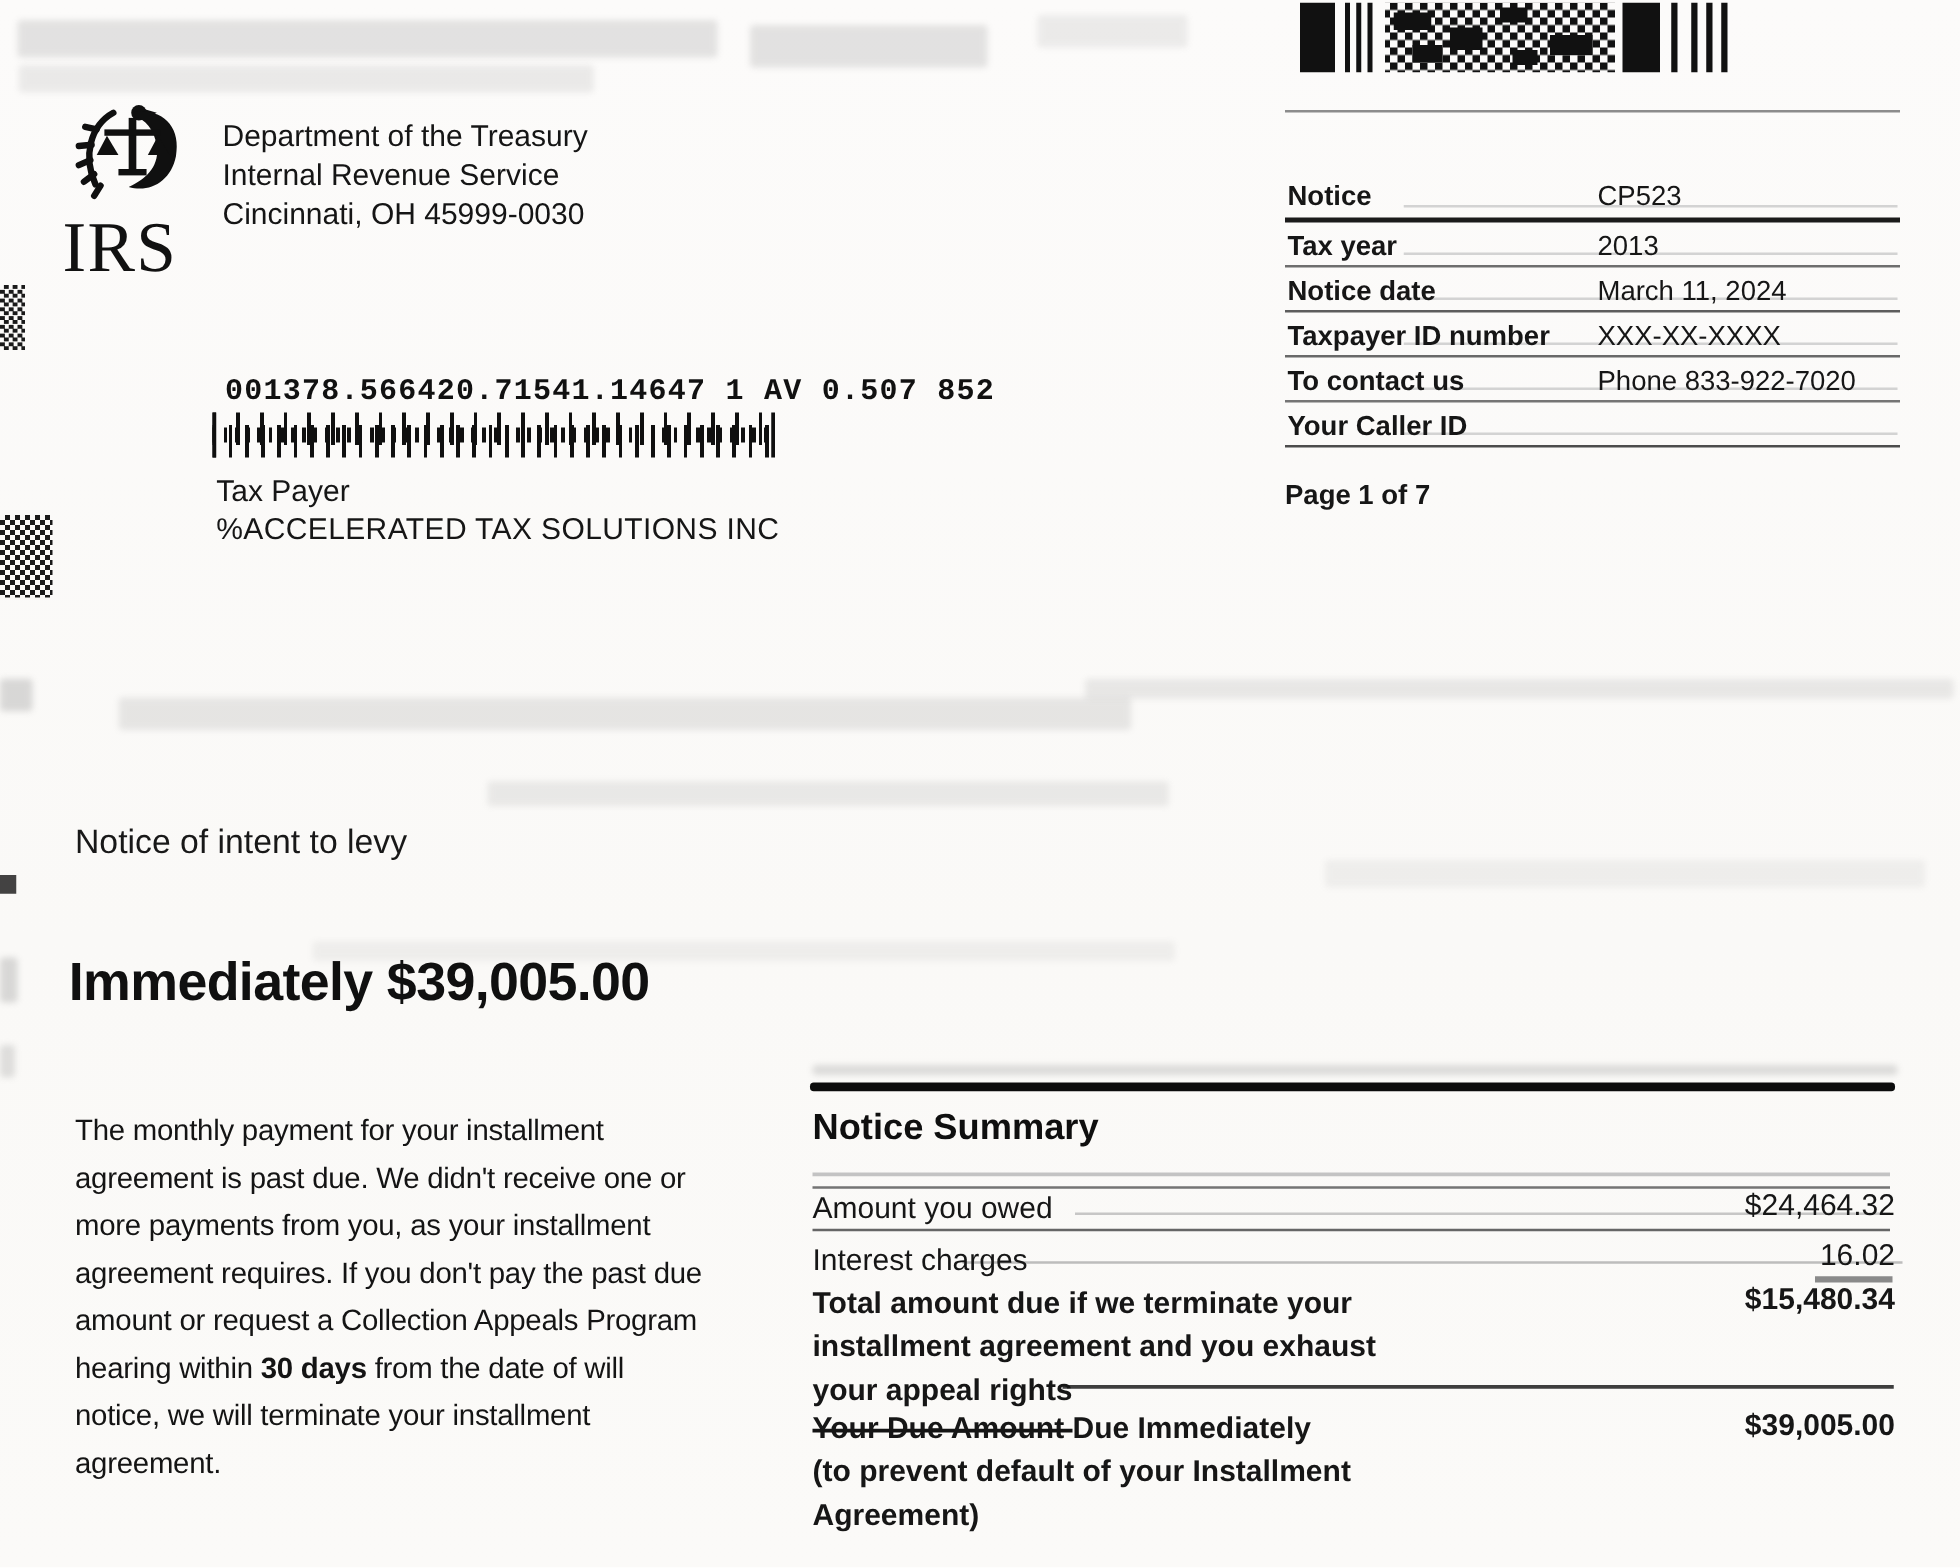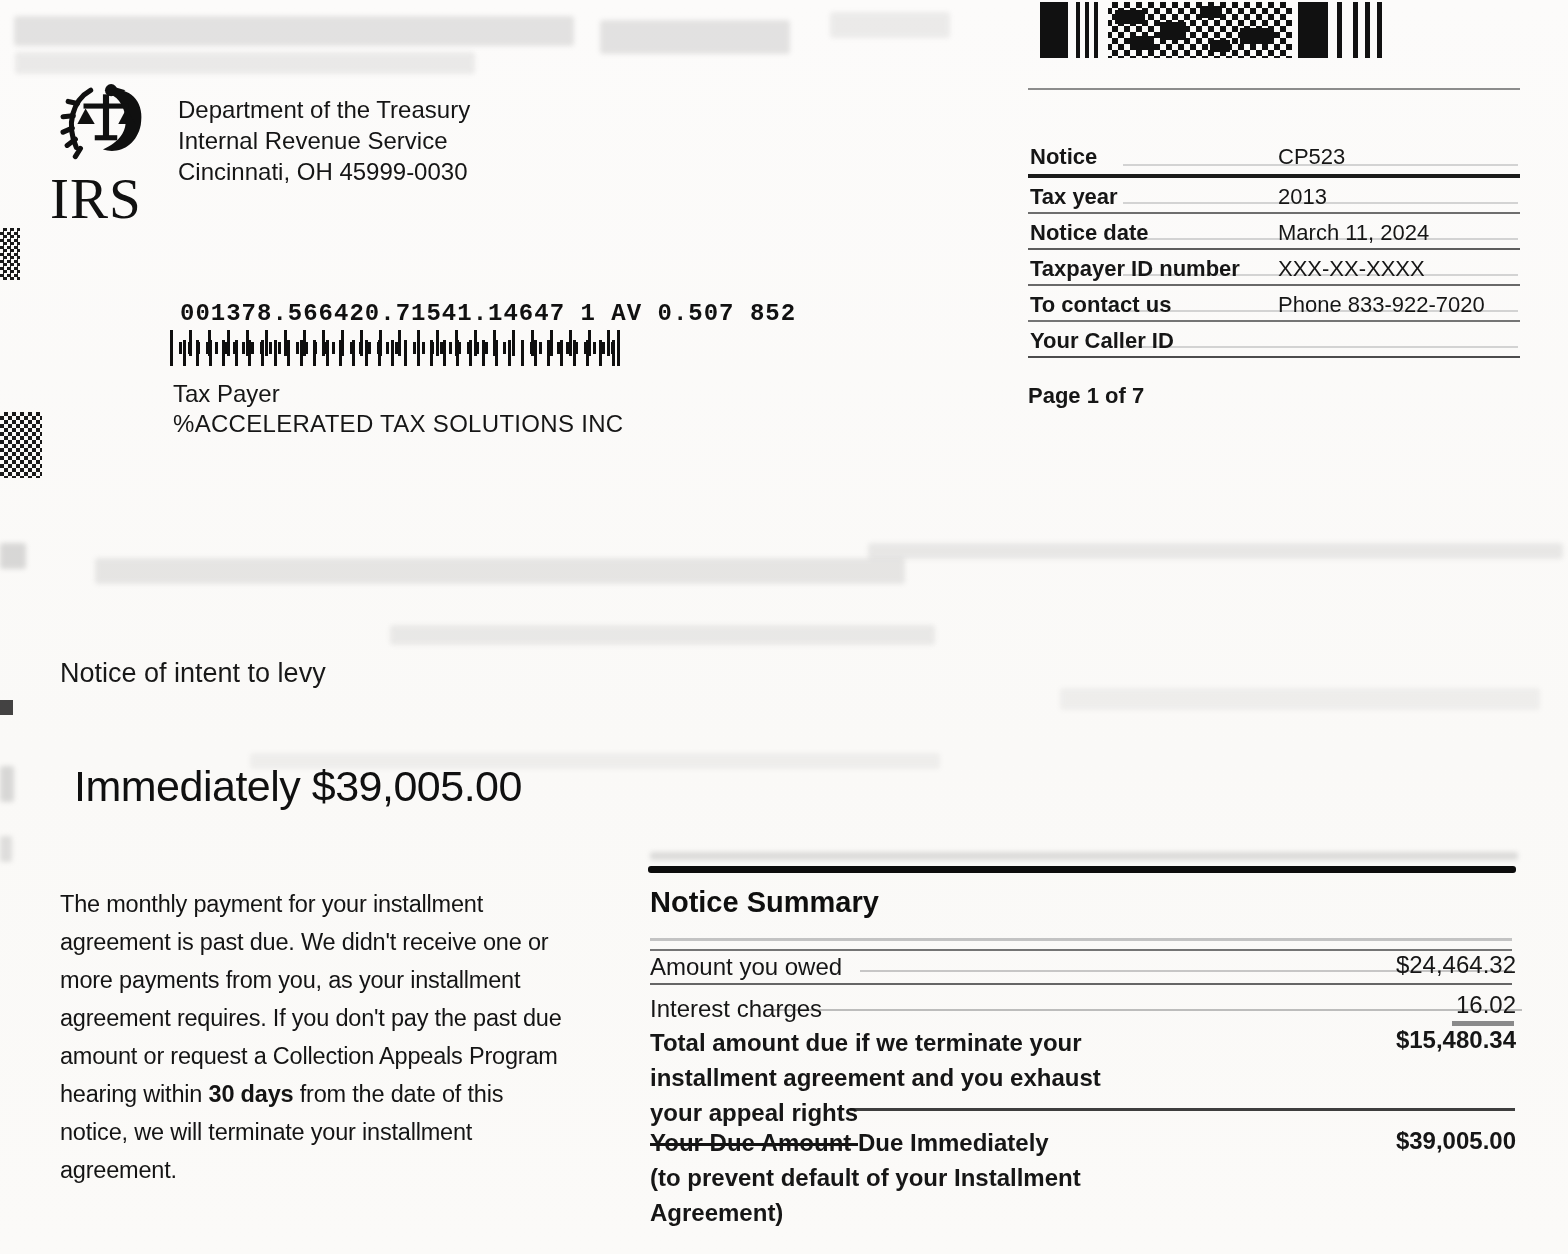--- a/index.html
+++ b/index.html
@@ -50,21 +50,21 @@
   .imb-track{top:12px;height:12px;background:repeating-linear-gradient(90deg,#0f0f0f 0 3px,transparent 3px 9px);}
   .imb-desc{top:10px;height:26px;background:repeating-linear-gradient(90deg,#0f0f0f 0 3px,transparent 3px 13px);}
   .imb::before,.imb::after{content:"";position:absolute;top:0;bottom:0;width:3px;background:#0f0f0f;}
   .imb::before{left:0;} .imb::after{right:0;}
   .recipient1{position:absolute;left:173px;top:380px;font-size:24px;}
   .recipient2{position:absolute;left:173px;top:410px;font-size:24px;letter-spacing:.3px;}
 
   
   .kicker{position:absolute;left:60px;top:658px;font-size:27px;color:#181818;}
   .title-l1{position:absolute;left:60px;top:697px;font-size:43px;font-weight:700;letter-spacing:-.5px;white-space:nowrap;color:#101010;}
-  .title-l2{position:absolute;left:74px;top:762px;font-size:43px;font-weight:400;letter-spacing:-.5px;white-space:nowrap;color:#101010;}
+  .title-l2{position:absolute;left:55px;top:762px;font-size:43px;font-weight:700;letter-spacing:-.5px;white-space:nowrap;color:#101010;}
 
   
   .para{position:absolute;left:60px;top:885px;font-size:23.5px;line-height:38px;letter-spacing:-.2px;color:#141414;}
   .para .ln{white-space:nowrap;}
   .para b{font-weight:700;}
 
   
   .bs-rule-top{position:absolute;left:648px;top:866px;width:868px;height:7px;background:#0c0c0c;border-radius:3px;}
   .bs-heading{position:absolute;left:650px;top:886px;font-size:29px;font-weight:700;color:#0f0f0f;}
   .bs-line{position:absolute;height:2px;}
@@ -198,21 +198,21 @@
 
   <div class="kicker">Notice of intent to levy</div>
   <div class="title-l2">Immediately $39,005.00</div>
 
   <div class="para">
     <div class="ln">The monthly payment for your installment</div>
     <div class="ln">agreement is past due.  We didn't receive one or</div>
     <div class="ln">more payments from you, as your installment</div>
     <div class="ln">agreement requires.  If you don't pay the past due</div>
     <div class="ln">amount or request a Collection Appeals Program</div>
-    <div class="ln"><span>hearing within </span><b>30 days</b><span> from the date of this</span></div>
+    <div class="ln"><span>hearing within </span><b>30 days</b><span> from the date of will</span></div>
     <div class="ln">notice, we will terminate your installment</div>
     <div class="ln">agreement.</div>
   </div>
 
   <div class="bs-rule-top"></div>
   <div class="bs-heading">Notice Summary</div>
   <div class="bs-line l-a"></div>
   <div class="bs-line l-b"></div>
   <div class="bs-line l-lead1"></div>
   <div class="bs-line l-sep1"></div>

